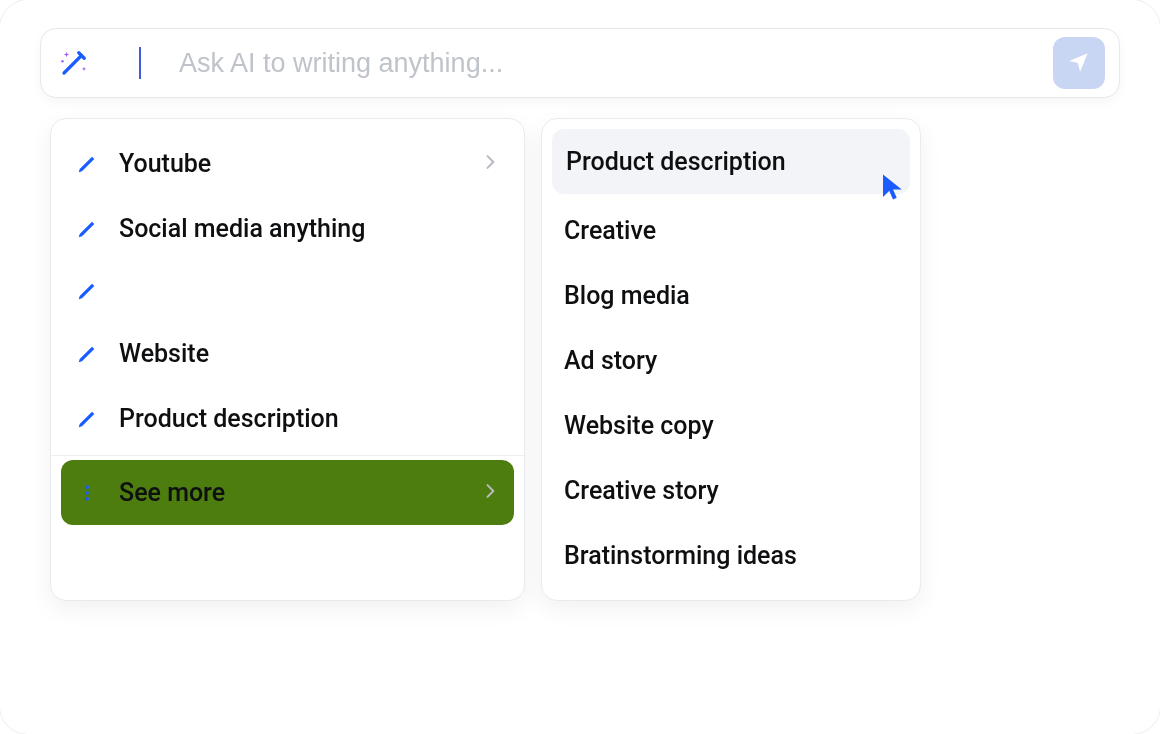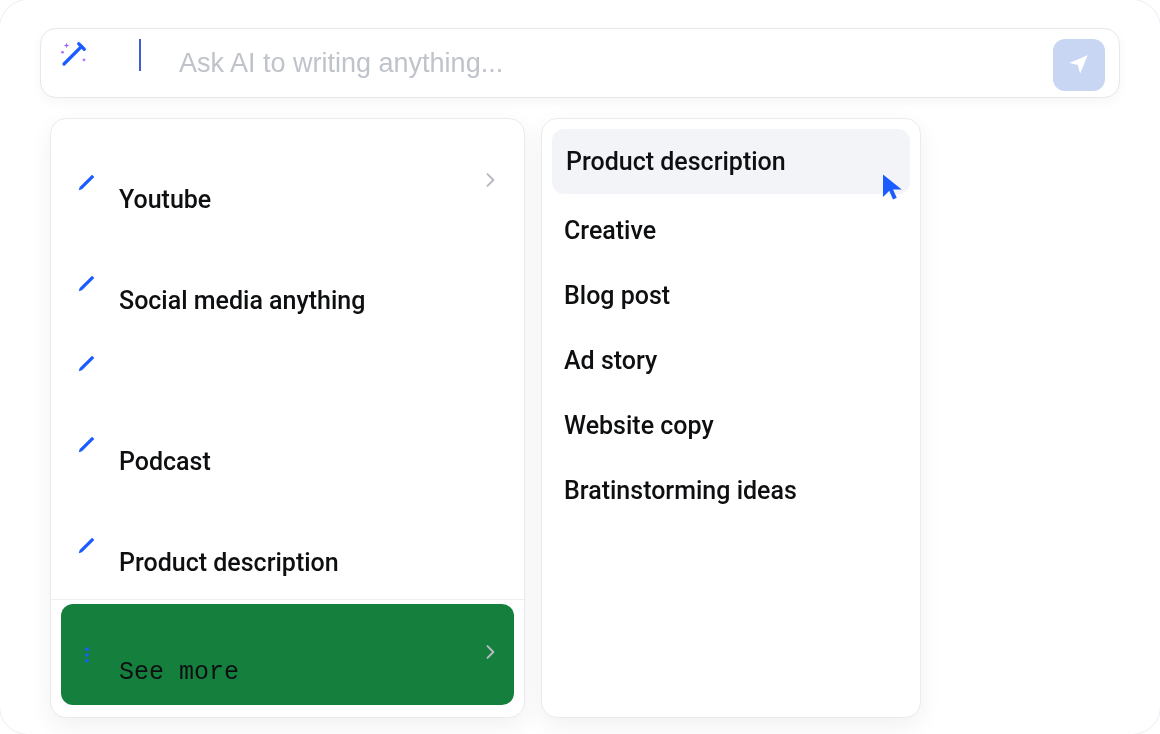--- a/index.html
+++ b/index.html
@@ -18,20 +18,21 @@
       background: #fff;
       border-radius: 28px;
       width: 1160px;
       height: 734px;
       position: relative;
       padding: 28px 40px;
       box-shadow: 0 0 0 1px #eef0f3;
     }
     .search-bar {
       display: flex;
+      align-items: center;
       background: #fff;
       border: 1px solid #e6e8ec;
       border-radius: 16px;
       padding: 10px 14px;
       height: 70px;
       box-shadow: 0 4px 12px rgba(0,0,0,0.04);
       gap: 36px;
     }
     .wand-icon {
       width: 30px;
@@ -91,37 +92,35 @@
       flex-shrink: 0;
       display: flex;
       align-items: center;
       justify-content: center;
     }
     .menu-item .label {
       font-size: 25px;
       font-weight: 500;
       color: #0e0f11;
       flex: 1;
-      margin-top: 36px;
     }
     .menu-item .chevron {
       color: #b6bac2;
       flex-shrink: 0;
     }
     .divider {
       height: 1px;
       background: #edeff2;
       margin: 4px 0;
     }
     .see-more {
-      background: #15803d;
+      background: #4d7c0f;
       margin: 0 10px;
       border-radius: 12px;
       padding: 18px 14px;
-      font-family: Liberation Mono, monospace;
     }
     .menu-card.secondary {
       width: 380px;
       padding-top: 6px;
     }
     .sub-item {
       display: flex;
       align-items: center;
       padding: 18px 22px;
       cursor: pointer;
@@ -212,21 +211,21 @@
             </svg>
         </span>
       </div>
 
       <div class="menu-item">
         <span class="icon-slot">
           <svg viewBox="0 0 24 24" width="22" height="22">
               <path d="M3 21 L6.5 20 L20 6.5 L17.5 4 L4 17.5 Z" fill="#1a5cff"></path>
             </svg>
         </span>
-        <span class="label">Podcast</span>
+        <span class="label">Website</span>
       </div>
 
       <div class="menu-item">
         <span class="icon-slot">
           <svg viewBox="0 0 24 24" width="22" height="22">
               <path d="M3 21 L6.5 20 L20 6.5 L17.5 4 L4 17.5 Z" fill="#1a5cff"></path>
             </svg>
         </span>
         <span class="label">Product description</span>
       </div>
@@ -252,27 +251,30 @@
     </div>
 
     <div class="menu-card secondary">
       <div class="sub-item active">
         <span class="label">Product description</span>
       </div>
       <div class="sub-item">
         <span class="label">Creative</span>
       </div>
       <div class="sub-item">
-        <span class="label">Blog post</span>
+        <span class="label">Blog media</span>
       </div>
       <div class="sub-item">
         <span class="label">Ad story</span>
       </div>
       <div class="sub-item">
         <span class="label">Website copy</span>
+      </div>
+      <div class="sub-item">
+        <span class="label">Creative story</span>
       </div>
       <div class="sub-item">
         <span class="label">Bratinstorming ideas</span>
       </div>
     </div>
 
   </div>
 
   <span class="cursor-pointer-icon">
     <svg viewBox="0 0 24 24" width="30" height="30">

